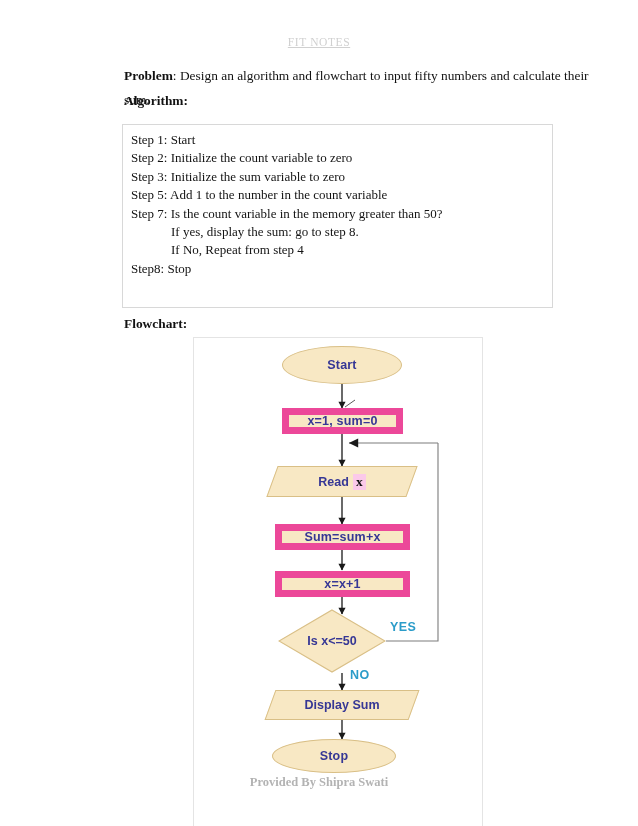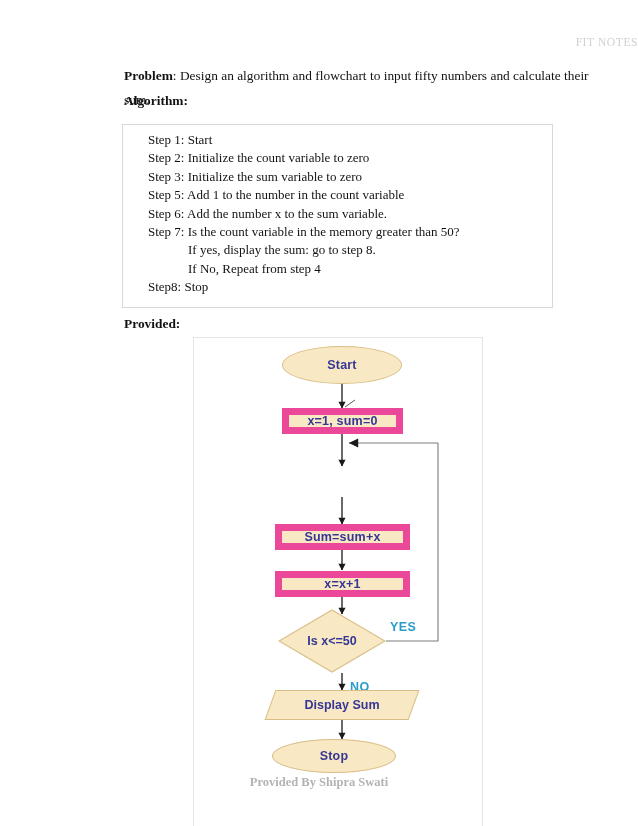--- a/index.html
+++ b/index.html
@@ -23,25 +23,26 @@
     height: 826px;
     background: #ffffff;
   }
 
   
   .running-head {
     position: absolute;
     left: 0;
     top: 36px;
     width: 638px;
-    text-align: right;
+    text-align: center;
     font-family: "Liberation Serif", serif;
     font-size: 11.5px;
     letter-spacing: 0.6px;
     color: #d0d0d0;
+    text-decoration: underline;
   }
 
   
   .problem-line {
     position: absolute;
     left: 124px;
     top: 64px;
     width: 480px;
     font-size: 13.4px;
     line-height: 24px;
@@ -63,21 +64,21 @@
   
   .algo-box {
     position: absolute;
     left: 122px;
     top: 124px;
     width: 431px;
     height: 184px;
     border: 1px solid #d8d8d8;
     background: #ffffff;
     box-sizing: border-box;
-    padding: 6px 0 0 21px;
+    padding: 6px 0 0 4px;
   }
   .algo-step {
     font-size: 13px;
     line-height: 18.4px;
     color: #131313;
     padding-left: 4px;
     white-space: nowrap;
   }
   .algo-step.indent {
     padding-left: 44px;
@@ -238,28 +239,27 @@
     <span class="lead">Problem</span><span>: Design an algorithm and flowchart to input fifty numbers and calculate their sum.</span>
   </div>
 
   <div class="algorithm-heading">Algorithm:</div>
 
   <div class="algo-box">
     <div class="algo-step">Step 1: Start</div>
     <div class="algo-step">Step 2: Initialize the count variable to zero</div>
     <div class="algo-step">Step 3: Initialize the sum variable to zero</div>
     <div class="algo-step">Step 5: Add 1 to the number in the count variable</div>
-    <div class="algo-step">Step 6: Add the number x to the sum variable.</div>
     <div class="algo-step">Step 7: Is the count variable in the memory greater than 50?</div>
     <div class="algo-step indent">If yes, display the sum: go to step 8.</div>
     <div class="algo-step indent">If No, Repeat from step 4</div>
     <div class="algo-step">Step8: Stop</div>
   </div>
 
-  <div class="flowchart-heading">Provided:</div>
+  <div class="flowchart-heading">Flowchart:</div>
 
   <div class="flow-frame">
     <div class="flow-canvas">
 
       <svg class="connectors" viewBox="0 0 288 434">
         <defs>
           <marker id="arrowDown" markerWidth="9" markerHeight="9" refX="4.2" refY="7.4" orient="0" markerUnits="userSpaceOnUse">
             <path d="M0.6,1.2 L4.2,7.8 L7.8,1.2 Z" fill="#1a1a1a"></path>
           </marker>
           <marker id="arrowLeft" markerWidth="11" markerHeight="10" refX="1.2" refY="5" orient="0" markerUnits="userSpaceOnUse">
@@ -285,35 +285,42 @@
 
         <line x1="148" y1="335" x2="148" y2="352" stroke="#1a1a1a" stroke-width="1.3" marker-end="url(#arrowDown)"></line>
 
         <line x1="148" y1="382" x2="148" y2="401" stroke="#1a1a1a" stroke-width="1.3" marker-end="url(#arrowDown)"></line>
       </svg>
 
       <div class="node shape-ellipse" style="left:88px; top:8px; width:120px; height:38px;">Start</div>
 
       <div class="node shape-rect" style="left:88px; top:70px; width:121px; height:26px;">x=1, sum=0</div>
 
+      <div class="shape-para-wrap" style="left:78px; top:128px; width:140px; height:31px;">
+        <div class="shape-para-bg"></div>
+        <div class="shape-para-label">
+          <span>Read</span>
+            <span class="hl-var">x</span>
+        </div>
+      </div>
 
       <div class="node shape-rect" style="left:81px; top:186px; width:135px; height:26px;">Sum=sum+x</div>
 
       <div class="node shape-rect" style="left:81px; top:233px; width:135px; height:26px;">x=x+1</div>
 
       <div class="shape-diamond-wrap" style="left:84px; top:271px; width:108px; height:64px;">
         <svg class="shape-diamond-bg" viewBox="0 0 108 64" preserveAspectRatio="none">
           <polygon points="54,1 107,32 54,63 1,32" fill="#f8e8c4" stroke="#d9bf86" stroke-width="1.2"></polygon>
         </svg>
         <div class="shape-diamond-label">Is x&lt;=50</div>
       </div>
 
       <div class="edge-label" style="left:196px; top:282px;">YES</div>
 
-      <div class="edge-label" style="left:156px; top:330px;margin-top:12px;">NO</div>
+      <div class="edge-label" style="left:156px; top:330px;">NO</div>
 
       <div class="shape-para-wrap" style="left:76px; top:352px; width:144px; height:30px;">
         <div class="shape-para-bg"></div>
         <div class="shape-para-label">Display Sum</div>
       </div>
 
       <div class="node shape-ellipse" style="left:78px; top:401px; width:124px; height:34px;">Stop</div>
 
     </div>
   </div>

